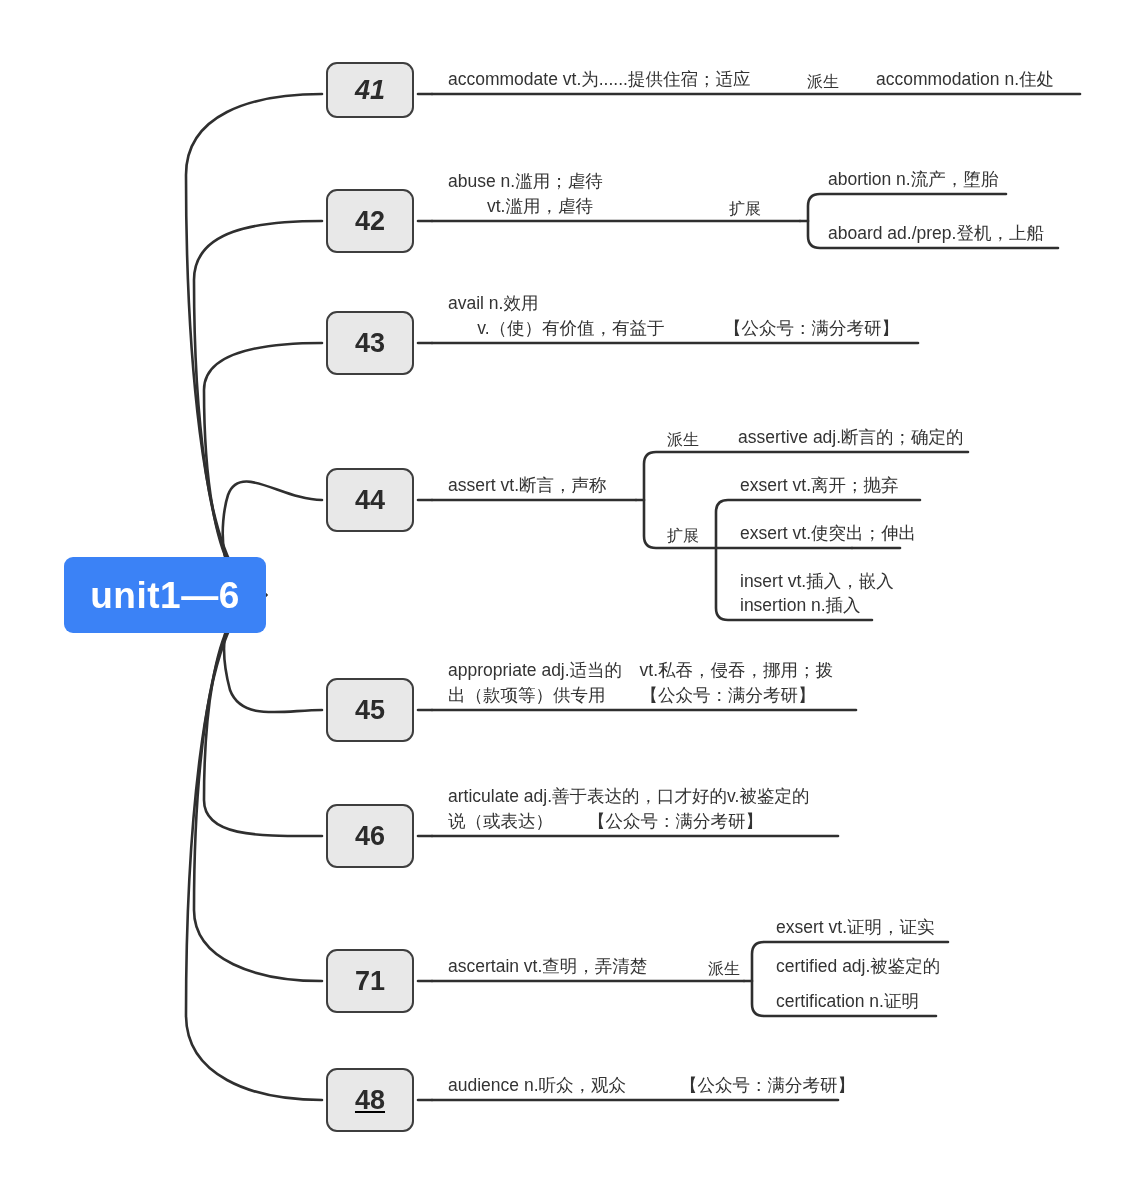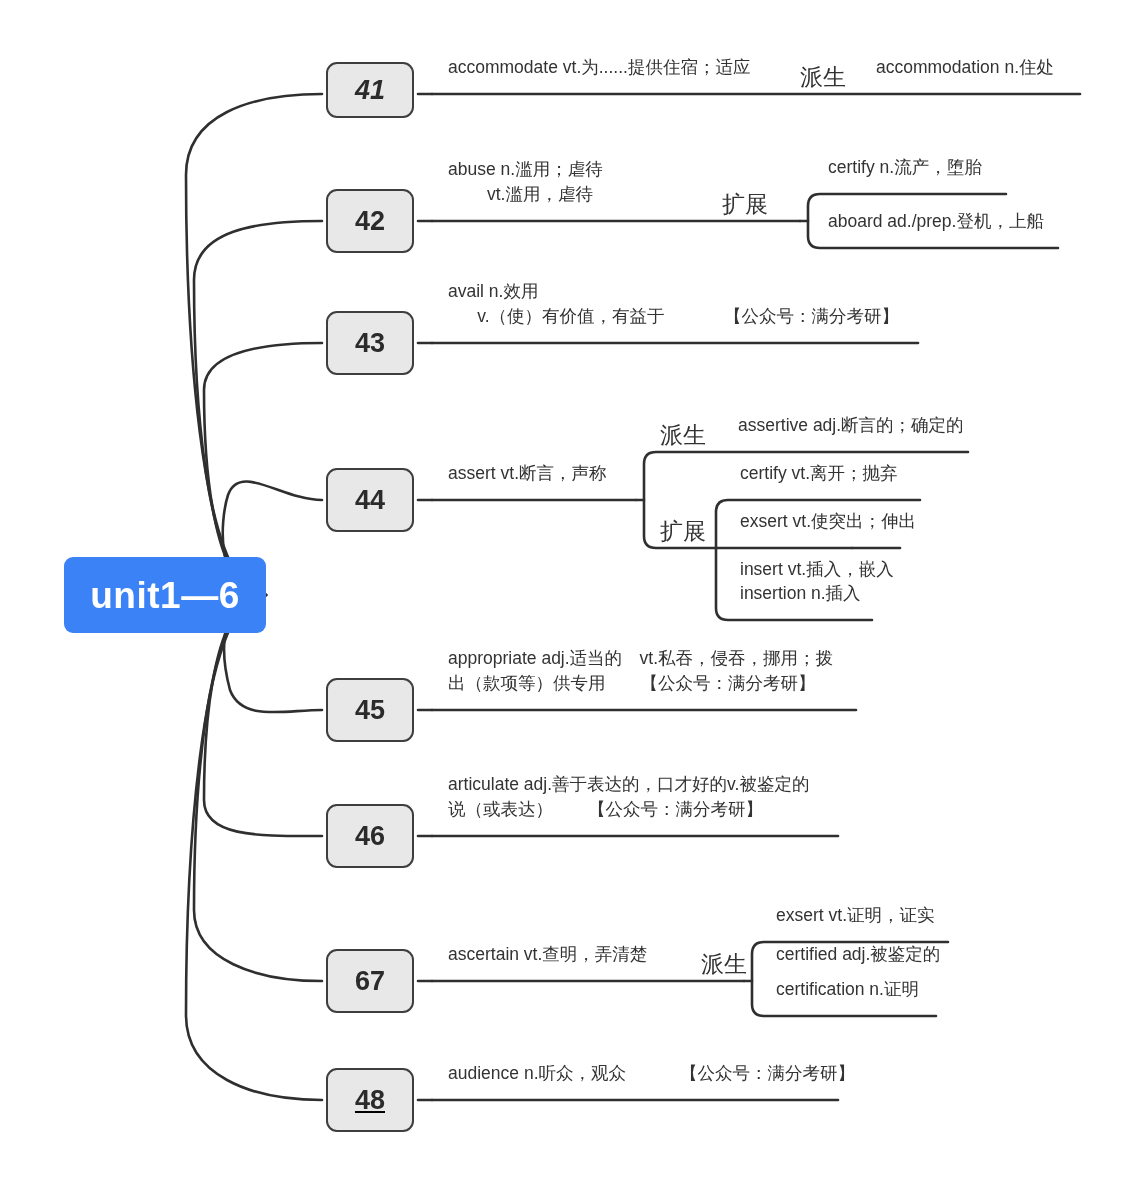--- a/index.html
+++ b/index.html
@@ -29,32 +29,32 @@
     box-sizing:border-box;
   }
   .num-label{font-size:27px;font-weight:bold;color:#2b2b2b;line-height:1;}
 
   
   .leaf{
     position:absolute;
     box-sizing:border-box;
     display:flex;flex-direction:column;justify-content:flex-end;
     border-bottom:2.6px solid #2f2f2f;
-    padding:0 4px 14px 8px;
+    padding:0 4px 2px 8px;
   }
   .leaf .txt{
     font-size:17.5px;color:#333333;line-height:1.42;white-space:pre-wrap;
   }
 
   
   .rel{
     position:absolute;box-sizing:border-box;
     display:flex;align-items:flex-end;justify-content:center;
   }
-  .rel .txt{font-size:23px;color:#333333;line-height:1.42;white-space:nowrap;}
+  .rel .txt{font-size:16px;color:#333333;line-height:1.42;white-space:nowrap;}
 </style>
 </head>
 <body>
 
 <div id="mindmap">
 
   <svg class="edges" viewBox="0 0 1125 1191">
     <g fill="none" stroke="#2f2f2f" stroke-width="2.6" stroke-linecap="round" stroke-linejoin="round">
 
       <path d="M266,595 C 196,595 186,300 186,175 C 186,115 250,94 322,94"></path>
@@ -121,21 +121,21 @@
   <div class="num-node" style="left:326px;top:468px;width:88px;height:64px;">
     <span class="num-label">44</span>
   </div>
   <div class="num-node" style="left:326px;top:678px;width:88px;height:64px;">
     <span class="num-label">45</span>
   </div>
   <div class="num-node" style="left:326px;top:804px;width:88px;height:64px;">
     <span class="num-label">46</span>
   </div>
   <div class="num-node" style="left:326px;top:949px;width:88px;height:64px;">
-    <span class="num-label">67</span>
+    <span class="num-label">71</span>
   </div>
   <div class="num-node" style="left:326px;top:1068px;width:88px;height:64px;text-decoration:underline;">
     <span class="num-label">48</span>
   </div>
 
   <div class="leaf" style="left:440px;top:56px;width:330px;height:38px;border-bottom:none;">
     <span class="txt">accommodate vt.为......提供住宿；适应</span>
   </div>
   <div class="rel" style="left:778px;top:56px;width:90px;height:38px;">
     <span class="txt">派生</span>
@@ -145,21 +145,21 @@
   </div>
 
   <div class="leaf" style="left:440px;top:166px;width:300px;height:55px;border-bottom:none;">
     <span class="txt">abuse n.滥用；虐待
         vt.滥用，虐待</span>
   </div>
   <div class="rel" style="left:700px;top:183px;width:90px;height:38px;">
     <span class="txt">扩展</span>
   </div>
   <div class="leaf" style="left:820px;top:156px;width:190px;height:38px;border-bottom:none;">
-    <span class="txt">certify n.流产，堕胎</span>
+    <span class="txt">abortion n.流产，堕胎</span>
   </div>
   <div class="leaf" style="left:820px;top:210px;width:240px;height:38px;border-bottom:none;">
     <span class="txt">aboard ad./prep.登机，上船</span>
   </div>
 
   <div class="leaf" style="left:440px;top:288px;width:310px;height:55px;border-bottom:none;">
     <span class="txt">avail n.效用
       v.（使）有价值，有益于</span>
   </div>
   <div class="leaf" style="left:716px;top:305px;width:210px;height:38px;border-bottom:none;">
@@ -172,21 +172,21 @@
   <div class="rel" style="left:638px;top:414px;width:90px;height:38px;">
     <span class="txt">派生</span>
   </div>
   <div class="rel" style="left:638px;top:510px;width:90px;height:38px;">
     <span class="txt">扩展</span>
   </div>
   <div class="leaf" style="left:730px;top:414px;width:240px;height:38px;border-bottom:none;">
     <span class="txt">assertive adj.断言的；确定的</span>
   </div>
   <div class="leaf" style="left:732px;top:462px;width:200px;height:38px;border-bottom:none;">
-    <span class="txt">certify vt.离开；抛弃</span>
+    <span class="txt">exsert vt.离开；抛弃</span>
   </div>
   <div class="leaf" style="left:732px;top:510px;width:210px;height:38px;border-bottom:none;">
     <span class="txt">exsert vt.使突出；伸出</span>
   </div>
   <div class="leaf" style="left:732px;top:558px;width:200px;height:38px;border-bottom:none;">
     <span class="txt">insert vt.插入，嵌入</span>
   </div>
   <div class="leaf" style="left:732px;top:582px;width:200px;height:38px;border-bottom:none;">
     <span class="txt">insertion n.插入</span>
   </div>

